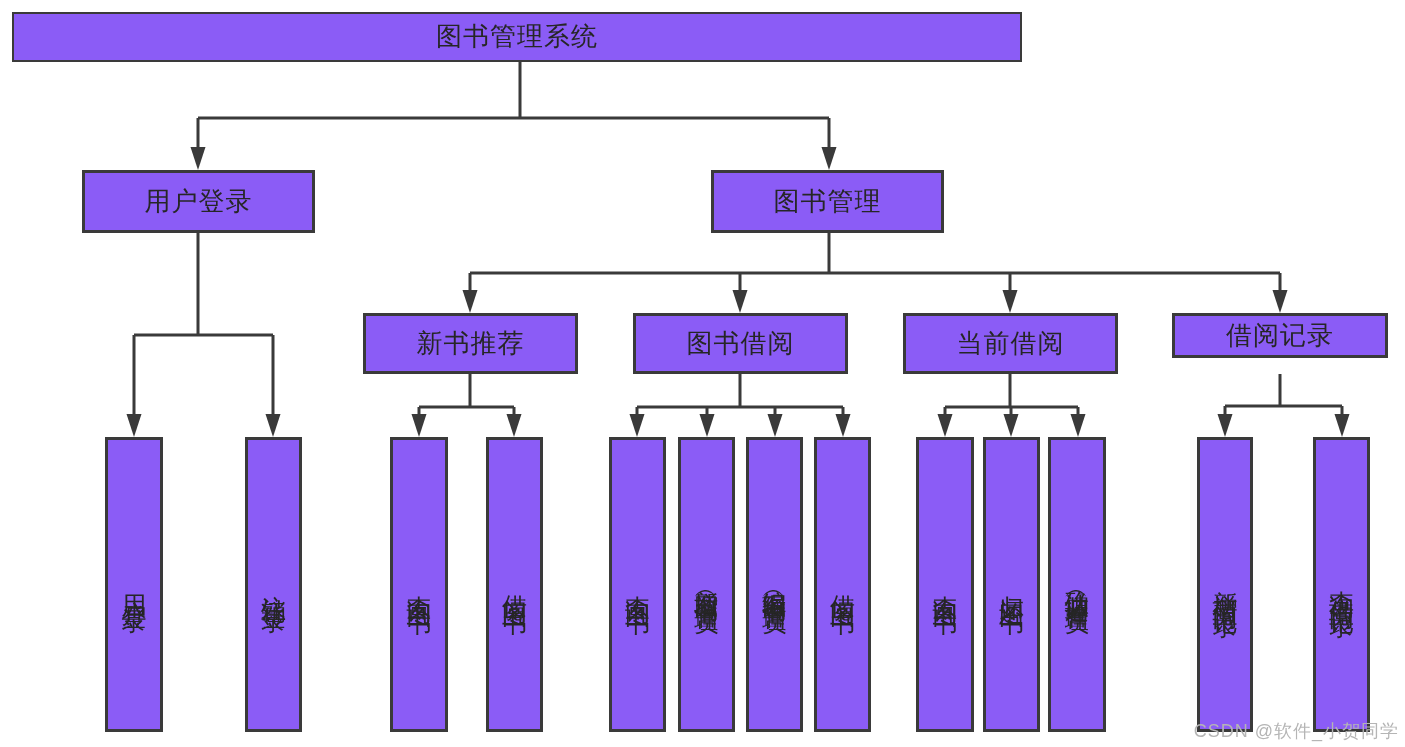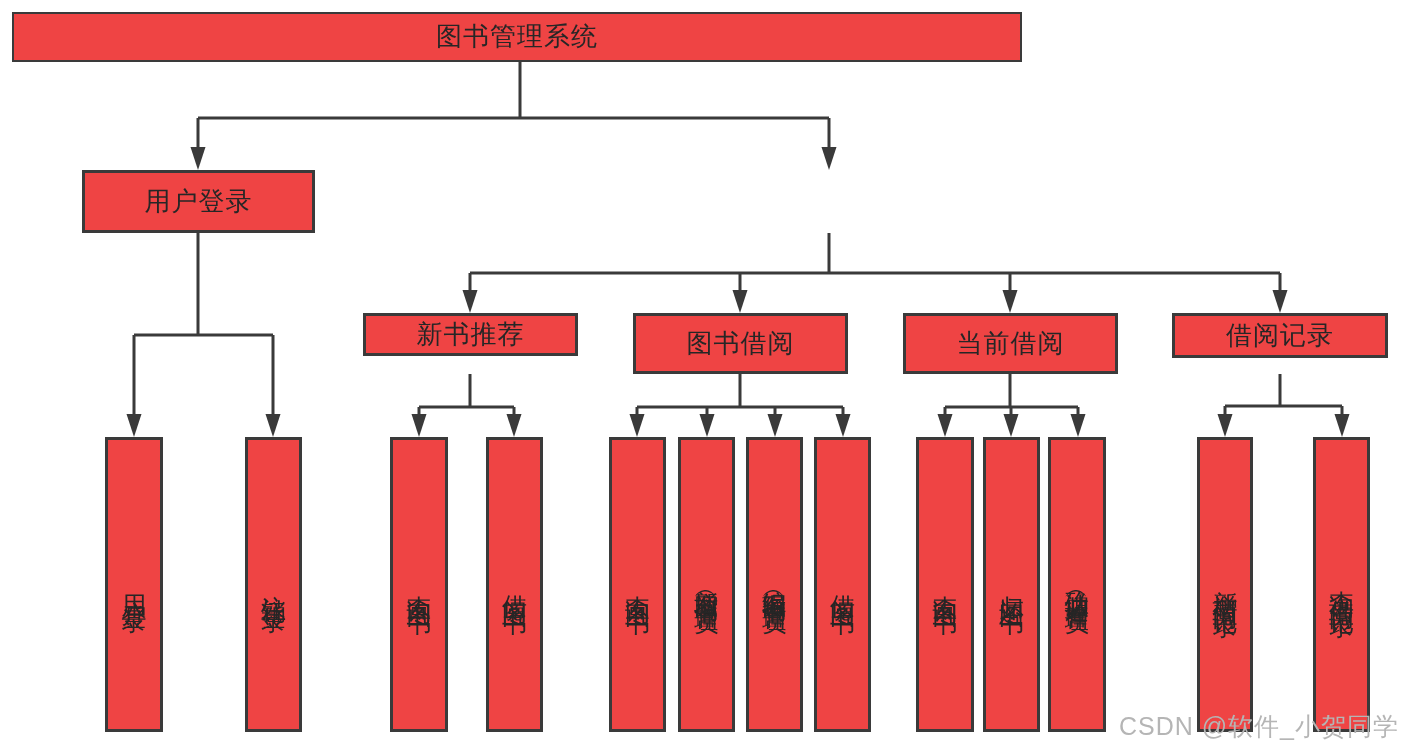--- a/index.html
+++ b/index.html
@@ -6,35 +6,35 @@
     --line:#3a3a3a; --box_border:#3a3a3a; --text:#262626;
     --watermark:#b5b5b5; --background:#ffffff;
   }
   html,body{margin:0;padding:0;}
   body{background:var(--background);font-family:"Liberation Sans",sans-serif;}
   .canvas{position:relative;width:1405px;height:747px;background:var(--background);overflow:hidden;}
   .connectors{position:absolute;left:0;top:0;z-index:1;}
   .connectors path{stroke:var(--line);stroke-width:3;fill:none;}
   .connectors polygon{fill:var(--line);stroke:none;}
   .hbox,.vbox{
-    position:absolute;background:#ef4444;color:var(--text);
+    position:absolute;background:#8b5cf6;color:var(--text);
     display:flex;align-items:center;justify-content:center;
     box-sizing:border-box;z-index:2;line-height:1.15;
   }
   .hbox{border:3px solid var(--box_border);font-size:26px;letter-spacing:1px;white-space:nowrap;}
   .hbox.root{border-width:2px;}
   .vbox{
     border:3px solid var(--box_border);
     writing-mode:vertical-rl;text-orientation:mixed;
     font-size:25px;letter-spacing:5px;
   }
   .vbox.tight{letter-spacing:3px;font-size:24px;}
   .watermark{
     position:absolute;right:6px;bottom:4px;z-index:3;
-    color:var(--watermark);font-size:25px;letter-spacing:1px;white-space:nowrap;
+    color:var(--watermark);font-size:18px;letter-spacing:1px;white-space:nowrap;
   }
 </style>
 </head>
 <body>
 
 <div class="canvas">
 
   <svg class="connectors" width="1405" height="747" viewBox="0 0 1405 747" aria-hidden="true">
     <path d="M520 62 V118 M198 118 H829 M198 118 V156 M829 118 V156
              M198 233 V335 M134 335 H273 M134 335 V423 M273 335 V423
@@ -60,22 +60,23 @@
     <polygon points="937.5,414 952.5,414 945,437"></polygon>
     <polygon points="1003.5,414 1018.5,414 1011,437"></polygon>
     <polygon points="1070.5,414 1085.5,414 1078,437"></polygon>
     <polygon points="1217.5,414 1232.5,414 1225,437"></polygon>
     <polygon points="1334.5,414 1349.5,414 1342,437"></polygon>
   </svg>
 
   <div class="hbox root" style="left:12px;top:12px;width:1010px;height:50px">图书管理系统</div>
 
   <div class="hbox" style="left:82px;top:170px;width:233px;height:63px">用户登录</div>
+  <div class="hbox" style="left:711px;top:170px;width:233px;height:63px">图书管理</div>
 
-  <div class="hbox" style="left:363px;top:313px;width:215px;height:43px">新书推荐</div>
+  <div class="hbox" style="left:363px;top:313px;width:215px;height:61px">新书推荐</div>
   <div class="hbox" style="left:903px;top:313px;width:215px;height:61px">当前借阅</div>
   <div class="hbox" style="left:633px;top:313px;width:215px;height:61px">图书借阅</div>
   <div class="hbox" style="left:1172px;top:313px;width:216px;height:45px">借阅记录</div>
 
   <div class="vbox" style="left:105px;top:437px;width:58px;height:295px">用户登录</div>
   <div class="vbox" style="left:245px;top:437px;width:57px;height:295px">注销登录</div>
 
   <div class="vbox" style="left:390px;top:437px;width:58px;height:295px">查询图书</div>
   <div class="vbox" style="left:486px;top:437px;width:57px;height:295px">借阅图书</div>
 

